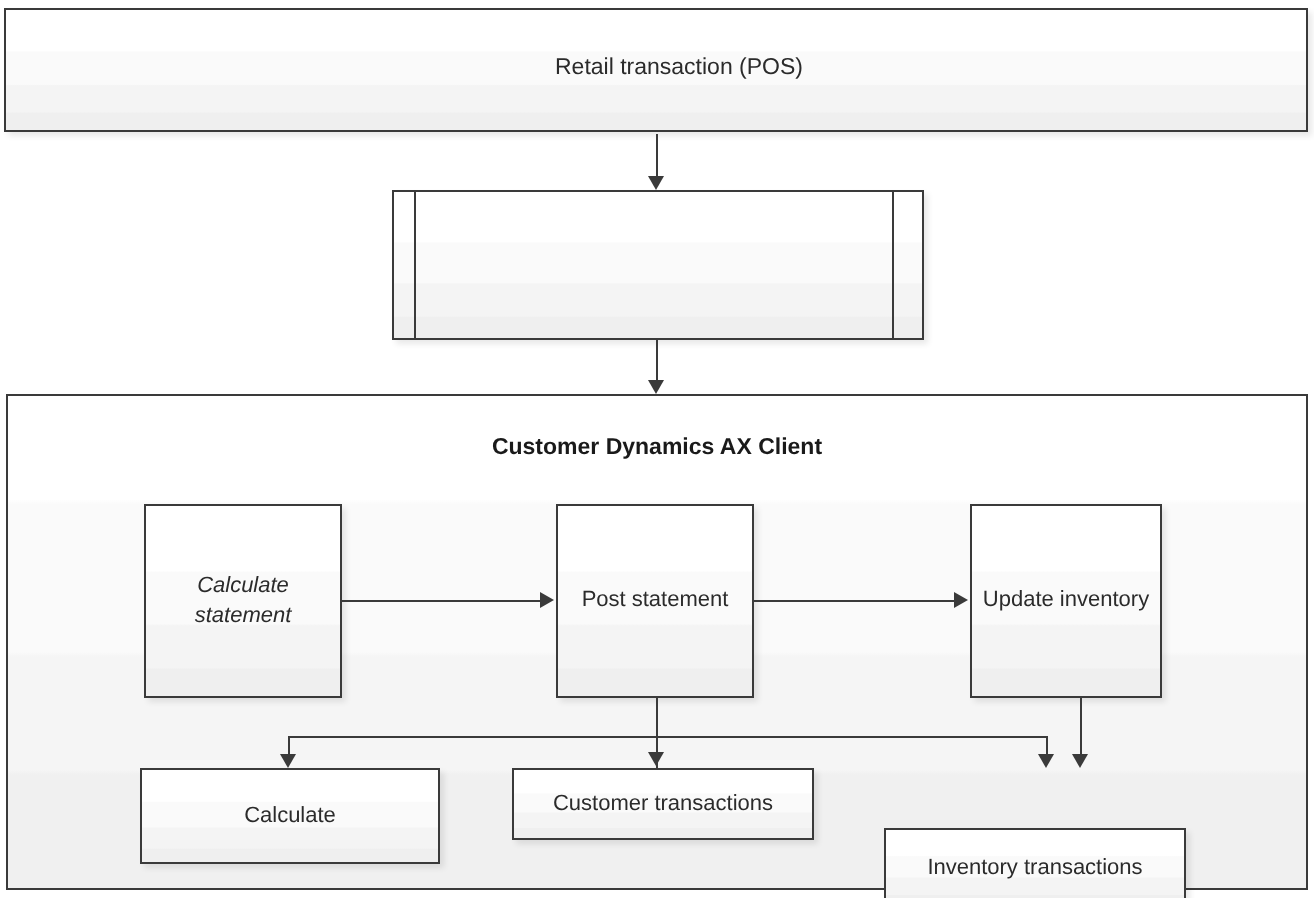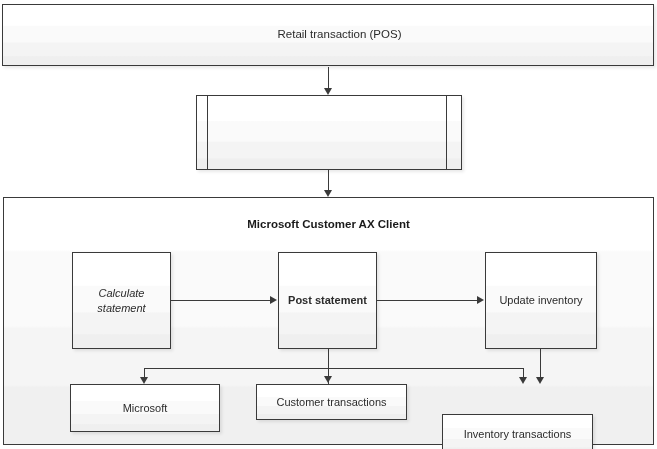--- a/index.html
+++ b/index.html
@@ -95,24 +95,24 @@
     font-size: 11.5px;
     font-weight: bold;
     color: #1a1a1a;
   }
 
   
   #calculate-statement {
     left: 72px;  top: 252px;  width: 99px; height: 97px; font-size: 11px; font-style: italic;
   }
   #post-statement {
-    left: 278px; top: 252px;  width: 99px; height: 97px; font-size: 11px; font-weight: bold;
+    left: 278px; top: 252px;  width: 99px; height: 97px; font-size: 11px;
   }
   #update-inventory {
-    left: 485px; top: 252px;  width: 112px; height: 97px; font-size: 11px;
+    left: 485px; top: 252px;  width: 96px; height: 97px; font-size: 11px;
   }
 
   
   #financials {
     left: 70px;  top: 384px; width: 150px; height: 48px; font-size: 11px;
   }
   #customer-transactions {
     left: 256px; top: 384px; width: 151px; height: 36px; font-size: 11px;
   }
   #inventory-transactions {
@@ -156,21 +156,21 @@
 
 <div class="node" id="scheduler-node">
   <span class="bar left"></span>
   <span class="bar right"></span>
 </div>
 
 <div class="conn v" style="left:328px; top:170px; height:21px;"></div>
 <div class="arrow-down" style="left:324px; top:190px;"></div>
 
 <div id="ax-client">
-  <div id="ax-client-title">Microsoft Customer AX Client</div>
+  <div id="ax-client-title">Customer Dynamics AX Client</div>
 </div>
 
 <div class="node" id="calculate-statement">
   <span>Calculate statement</span>
 </div>
 
 <div class="node" id="post-statement">
   <span>Post statement</span>
 </div>
 
@@ -178,21 +178,21 @@
   <span>Update inventory</span>
 </div>
 
 <div class="conn h" style="left:171px; top:300px; width:100px;"></div>
 <div class="arrow-right" style="left:270px; top:296px;"></div>
 
 <div class="conn h" style="left:377px; top:300px; width:101px;"></div>
 <div class="arrow-right" style="left:477px; top:296px;"></div>
 
 <div class="node" id="financials">
-  <span>Microsoft</span>
+  <span>Calculate</span>
 </div>
 
 <div class="node" id="customer-transactions">
   <span>Customer transactions</span>
 </div>
 
 <div class="node" id="inventory-transactions">
   <span>Inventory transactions</span>
 </div>
 

